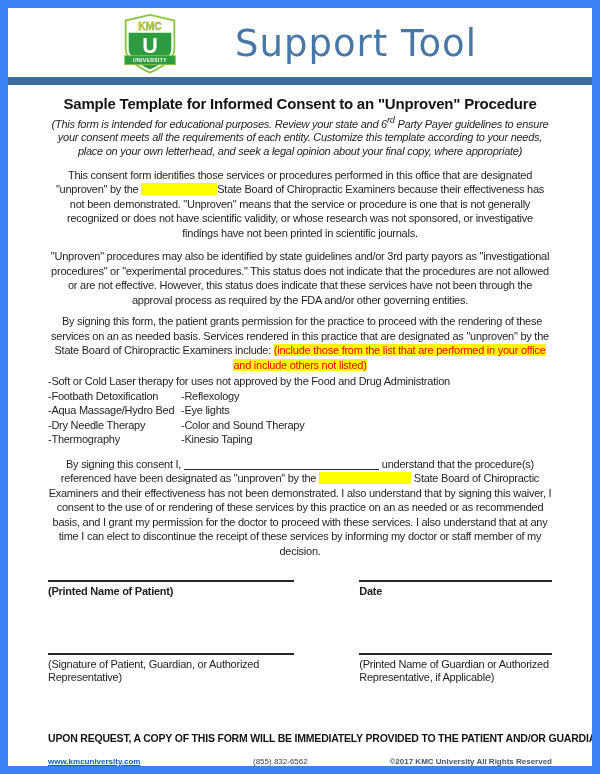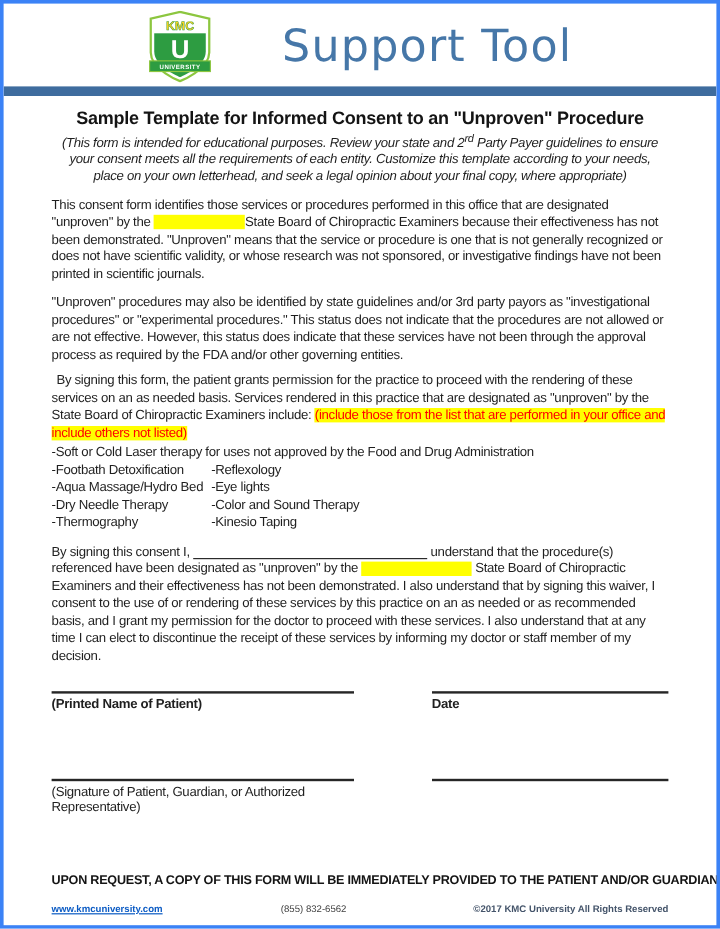--- a/index.html
+++ b/index.html
@@ -1,19 +1,19 @@
 <!DOCTYPE html>
 <html><head>
 <meta charset="utf-8">
 <style>
   * { box-sizing: border-box; }
   html, body { margin: 0; padding: 0; background: #ffffff; }
   .page {
     width: 600px; height: 774px;
-    border: 3px solid #3b82f6;
+    border: 8px solid #3b82f6;
     background: #ffffff;
     overflow: hidden;
     font-family: "Liberation Sans", sans-serif;
     color: #1f1f1f;
     position: relative;
   }
   
   .header {
     height: 69px;
     display: flex; align-items: center; justify-content: center;
@@ -30,21 +30,21 @@
   .content { padding: 0 40px; font-size: 11px; line-height: 14.5px; letter-spacing: -0.25px; }
   .doc-title {
     margin: 12px 0 2px; text-align: center;
     font-size: 15px; font-weight: bold; color: #141414; letter-spacing: -0.2px;
   }
   .doc-subtitle {
     text-align: center; font-style: italic; font-size: 11px;
     line-height: 13.8px; margin: 0 2px 2px;
     font-family: "Liberation Sans", sans-serif;
   }
-  .para { margin: 9px 0 0; text-align: left; }
+  .para { margin: 9px 0 0; text-align: center; }
   .para.p2 { margin-top: 9px; }
   .para.p3 { margin-top: 7px; text-indent: 4px; }
   .para.p4 { margin-top: 10px; }
   .hl-blank {
     display: inline-block; background: #FFFF00;
     height: 12px; vertical-align: text-bottom;
   }
   .hl-blank.w1 { width: 76px; }
   .hl-blank.w2 { width: 92px; }
   .line-blank {
@@ -68,21 +68,21 @@
   
   .footer-notice {
     margin-top: 46px; font-weight: bold; font-size: 10.5px;
     color: #141414; letter-spacing: -0.2px; white-space: nowrap;
   }
   .footer-meta { position: relative; margin-top: 10px; height: 12px; font-size: 8px; letter-spacing: 0; }
   .footer-meta .website {
     position: absolute; left: 0; top: 0;
     color: #0B5BC4; font-weight: bold; text-decoration: underline;
   }
-  .footer-meta .phone { position: absolute; left: 191px; top: 0; color: #3f3f3f; }
+  .footer-meta .phone { position: absolute; left: 205px; top: 0; color: #3f3f3f; }
   .footer-meta .copyright { position: absolute; right: 0; top: 0; color: #44546A; font-weight: bold; }
 </style>
 </head>
 <body>
 
 <div class="page">
 
   <div class="header">
     <svg class="logo-svg" viewBox="0 0 56 64">
       <defs>
@@ -100,21 +100,21 @@
       <text x="28" y="51.5" text-anchor="middle" font-family="Liberation Sans, sans-serif" font-size="5.4" font-weight="bold" fill="#ffffff" letter-spacing="0.4">UNIVERSITY</text>
     </svg>
     <div class="header-title">Support Tool</div>
   </div>
   <div class="header-divider"></div>
 
   <div class="content">
 
     <div class="doc-title">Sample Template for Informed Consent to an "Unproven" Procedure</div>
 
-    <div class="doc-subtitle"><span>(This form is intended for educational purposes. Review your state and 2</span><sup>rd</sup><span> Party Payer guidelines to ensure your consent meets all the requirements of each entity. Customize this template according to your needs, place on your own letterhead, and seek a legal opinion about your final copy, where appropriate)</span></div>
+    <div class="doc-subtitle"><span>(This form is intended for educational purposes. Review your state and 6</span><sup>rd</sup><span> Party Payer guidelines to ensure your consent meets all the requirements of each entity. Customize this template according to your needs, place on your own letterhead, and seek a legal opinion about your final copy, where appropriate)</span></div>
 
     <p class="para p1"><span>This consent form identifies those services or procedures performed in this office that are designated "unproven" by the </span><span class="hl-blank w1"></span><span>State Board of Chiropractic Examiners because their effectiveness has not been demonstrated. "Unproven" means that the service or procedure is one that is not generally recognized or does not have scientific validity, or whose research was not sponsored, or investigative findings have not been printed in scientific journals.</span></p>
 
     <p class="para p2">"Unproven" procedures may also be identified by state guidelines and/or 3rd party payors as "investigational procedures" or "experimental procedures."  This status does not indicate that the procedures are not allowed or are not effective. However, this status does indicate that these services have not been through the approval process as required by the FDA and/or other governing entities.</p>
 
     <p class="para p3"><span>By signing this form, the patient grants permission for the practice to proceed with the rendering of these services on an as needed basis. Services rendered in this practice that are designated as "unproven" by the State Board of Chiropractic Examiners include: </span><span class="hl-red">(include those from the list that are performed in your office and include others not listed)</span></p>
 
     <div class="services">
       <div class="services-full">-Soft or Cold Laser therapy for uses not approved by the Food and Drug Administration</div>
       <div class="services-cols">
@@ -146,20 +146,21 @@
       </div>
     </div>
 
     <div class="sig-row second">
       <div class="sig-left">
         <div class="sig-line"></div>
         <div class="sig-label">(Signature of Patient, Guardian, or Authorized Representative)</div>
       </div>
       <div class="sig-right">
         <div class="sig-line"></div>
+        <div class="sig-label">(Printed Name of Guardian or Authorized Representative, if Applicable)</div>
       </div>
     </div>
 
     <div class="footer-notice">UPON REQUEST, A COPY OF THIS FORM WILL BE IMMEDIATELY PROVIDED TO THE PATIENT AND/OR GUARDIAN.</div>
 
     <div class="footer-meta">
       <a href="#" class="website">www.kmcuniversity.com</a>
       <span class="phone">(855) 832-6562</span>
       <span class="copyright">©2017 KMC University All Rights Reserved</span>
     </div>

